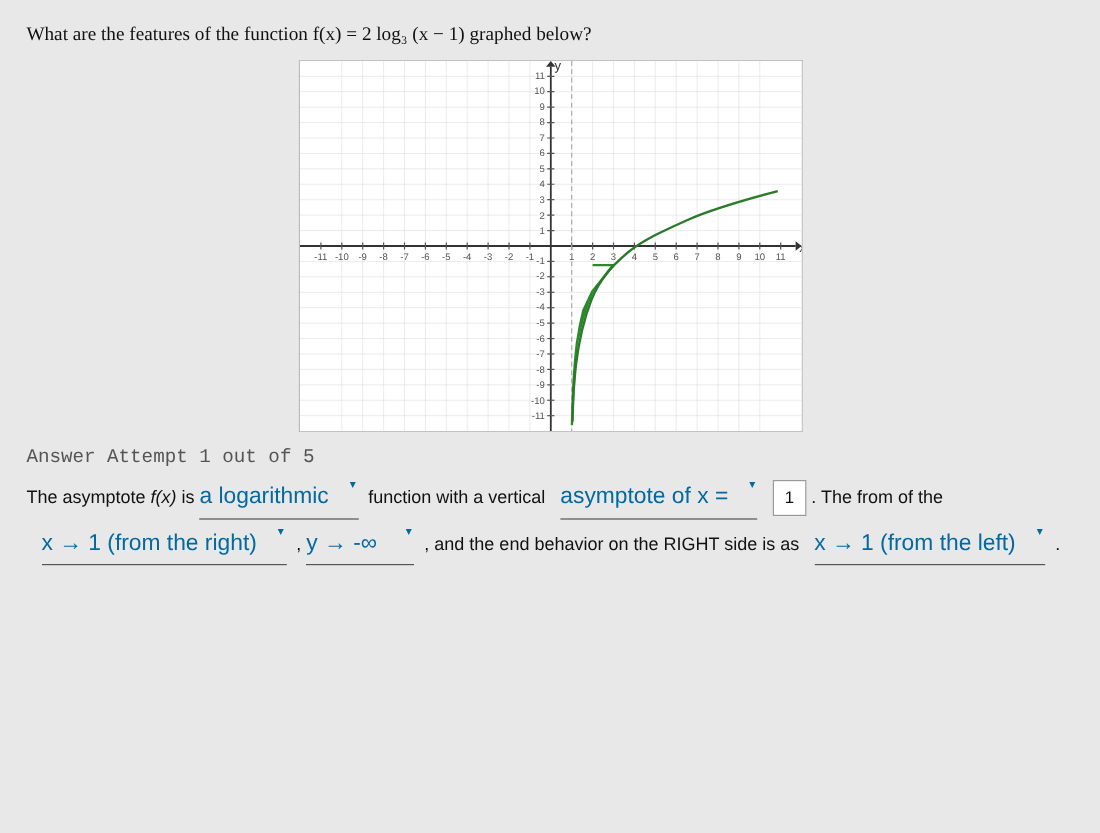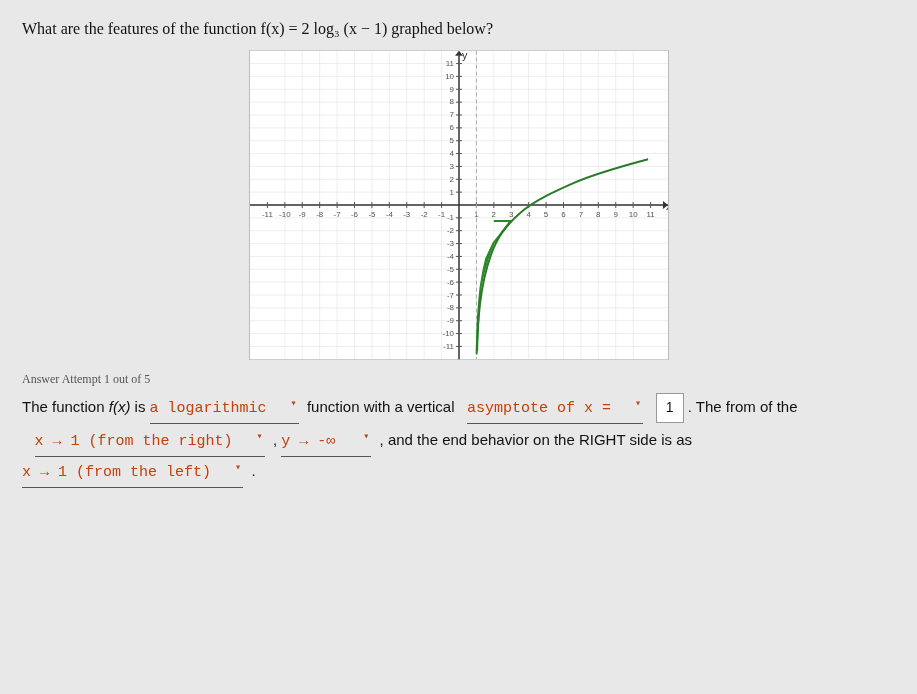--- a/index.html
+++ b/index.html
@@ -39,41 +39,41 @@
       justify-content: center;
     }
     svg.graph-svg {
       width: 420px;
       height: 310px;
     }
     .answer-section {
       margin-top: 8px;
     }
     .attempt-label {
-      font-size: 12px;
+      font-size: 16px;
       color: #555;
       margin-bottom: 6px;
-      font-family: Liberation Serif, serif;
+      font-family: Liberation Mono, monospace;
     }
     .answer-text {
       font-size: 15px;
       line-height: 1.85;
       font-family: Arial, sans-serif;
     }
     .answer-text .line {
       display: block;
       margin-bottom: 2px;
     }
     .dropdown-inline {
       display: inline-block;
       border-bottom: 1px solid #555;
       min-width: 90px;
-      font-family: Liberation Mono, monospace;
-      font-size: 15px;
-      color: #c2410c;
+      font-family: Liberation Sans, sans-serif;
+      font-size: 19px;
+      color: #0369a1;
       cursor: pointer;
       position: relative;
       padding-right: 14px;
     }
     .dropdown-inline::after {
       content: '▾';
       position: absolute;
       right: 2px;
       top: 0;
       font-size: 10px;
@@ -299,21 +299,21 @@
       </svg>
     </div>
   </div>
 
   <div class="answer-section">
     <div class="attempt-label">Answer   Attempt 1 out of 5</div>
 
     <div class="answer-text">
 
       <span class="line">
-        <span>The function </span>
+        <span>The asymptote </span>
         <em>f(x)</em>
         <span> is </span>
         <span class="dropdown-inline">a logarithmic &nbsp;</span>
         <span> &nbsp;function with a vertical &nbsp;</span>
         <span class="dropdown-inline">asymptote of x = &nbsp;</span>
         <span> &nbsp;</span>
         <span class="input-box">1</span>
         <span> . The from of the</span>
       </span>
 

